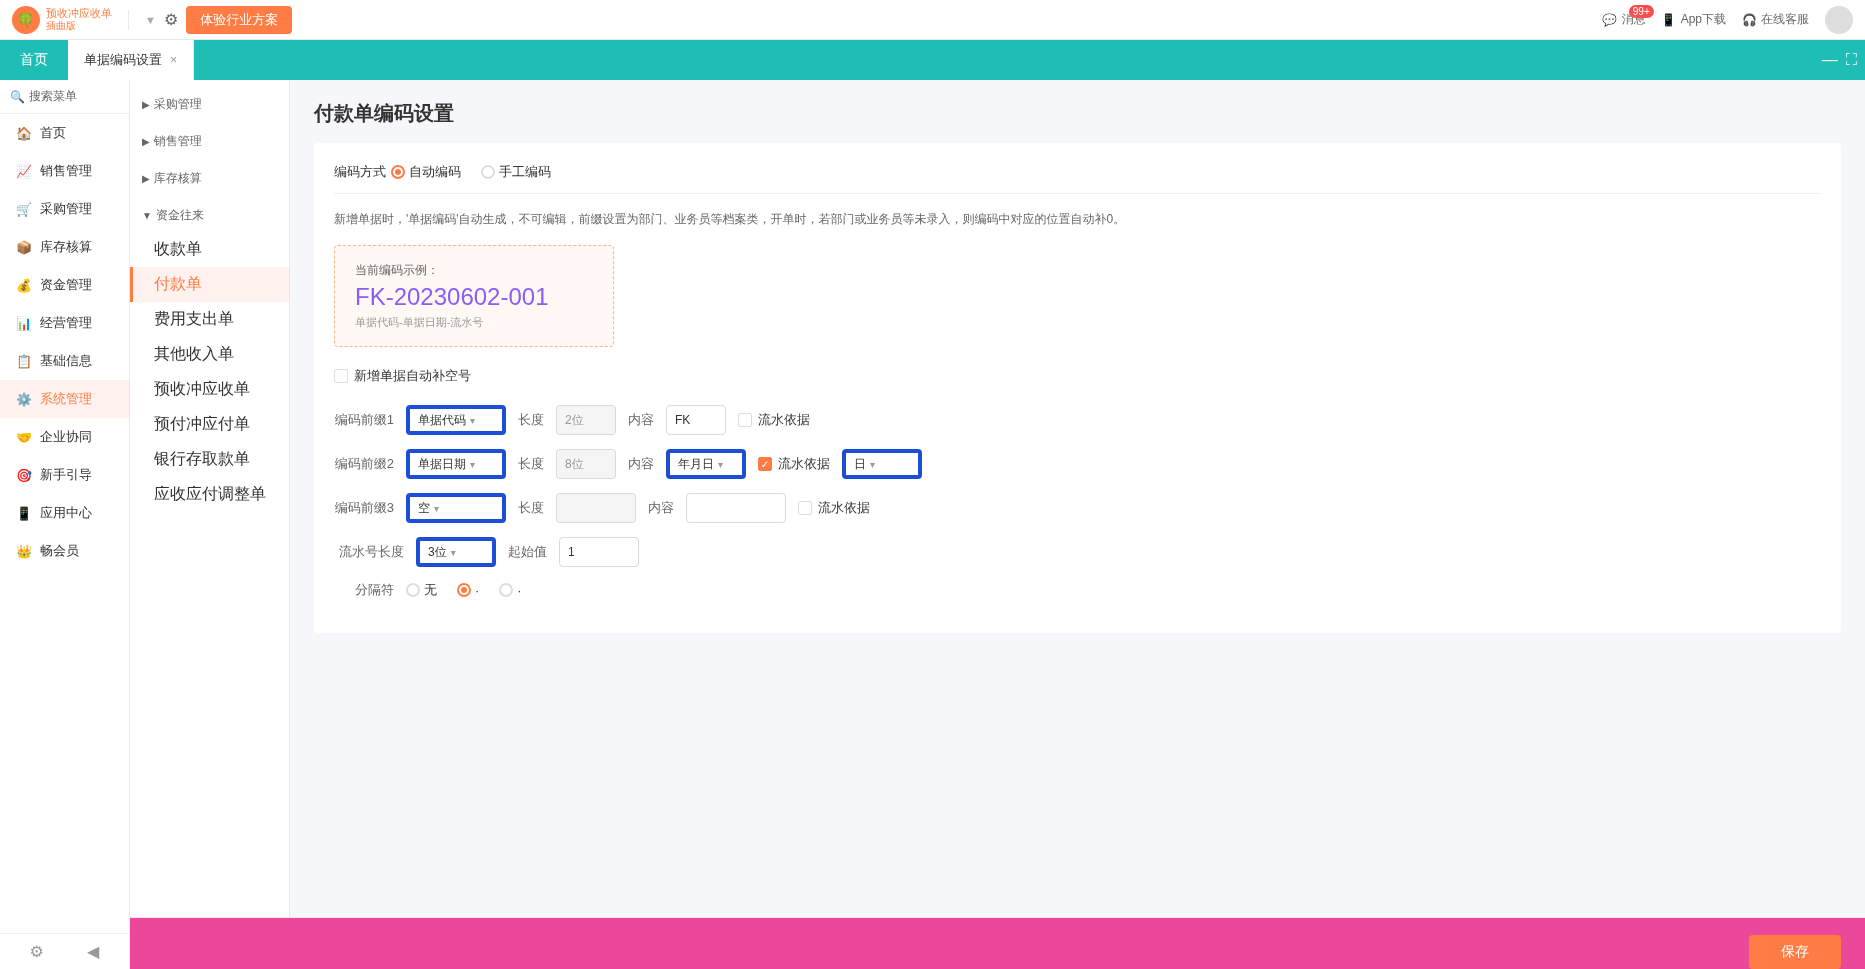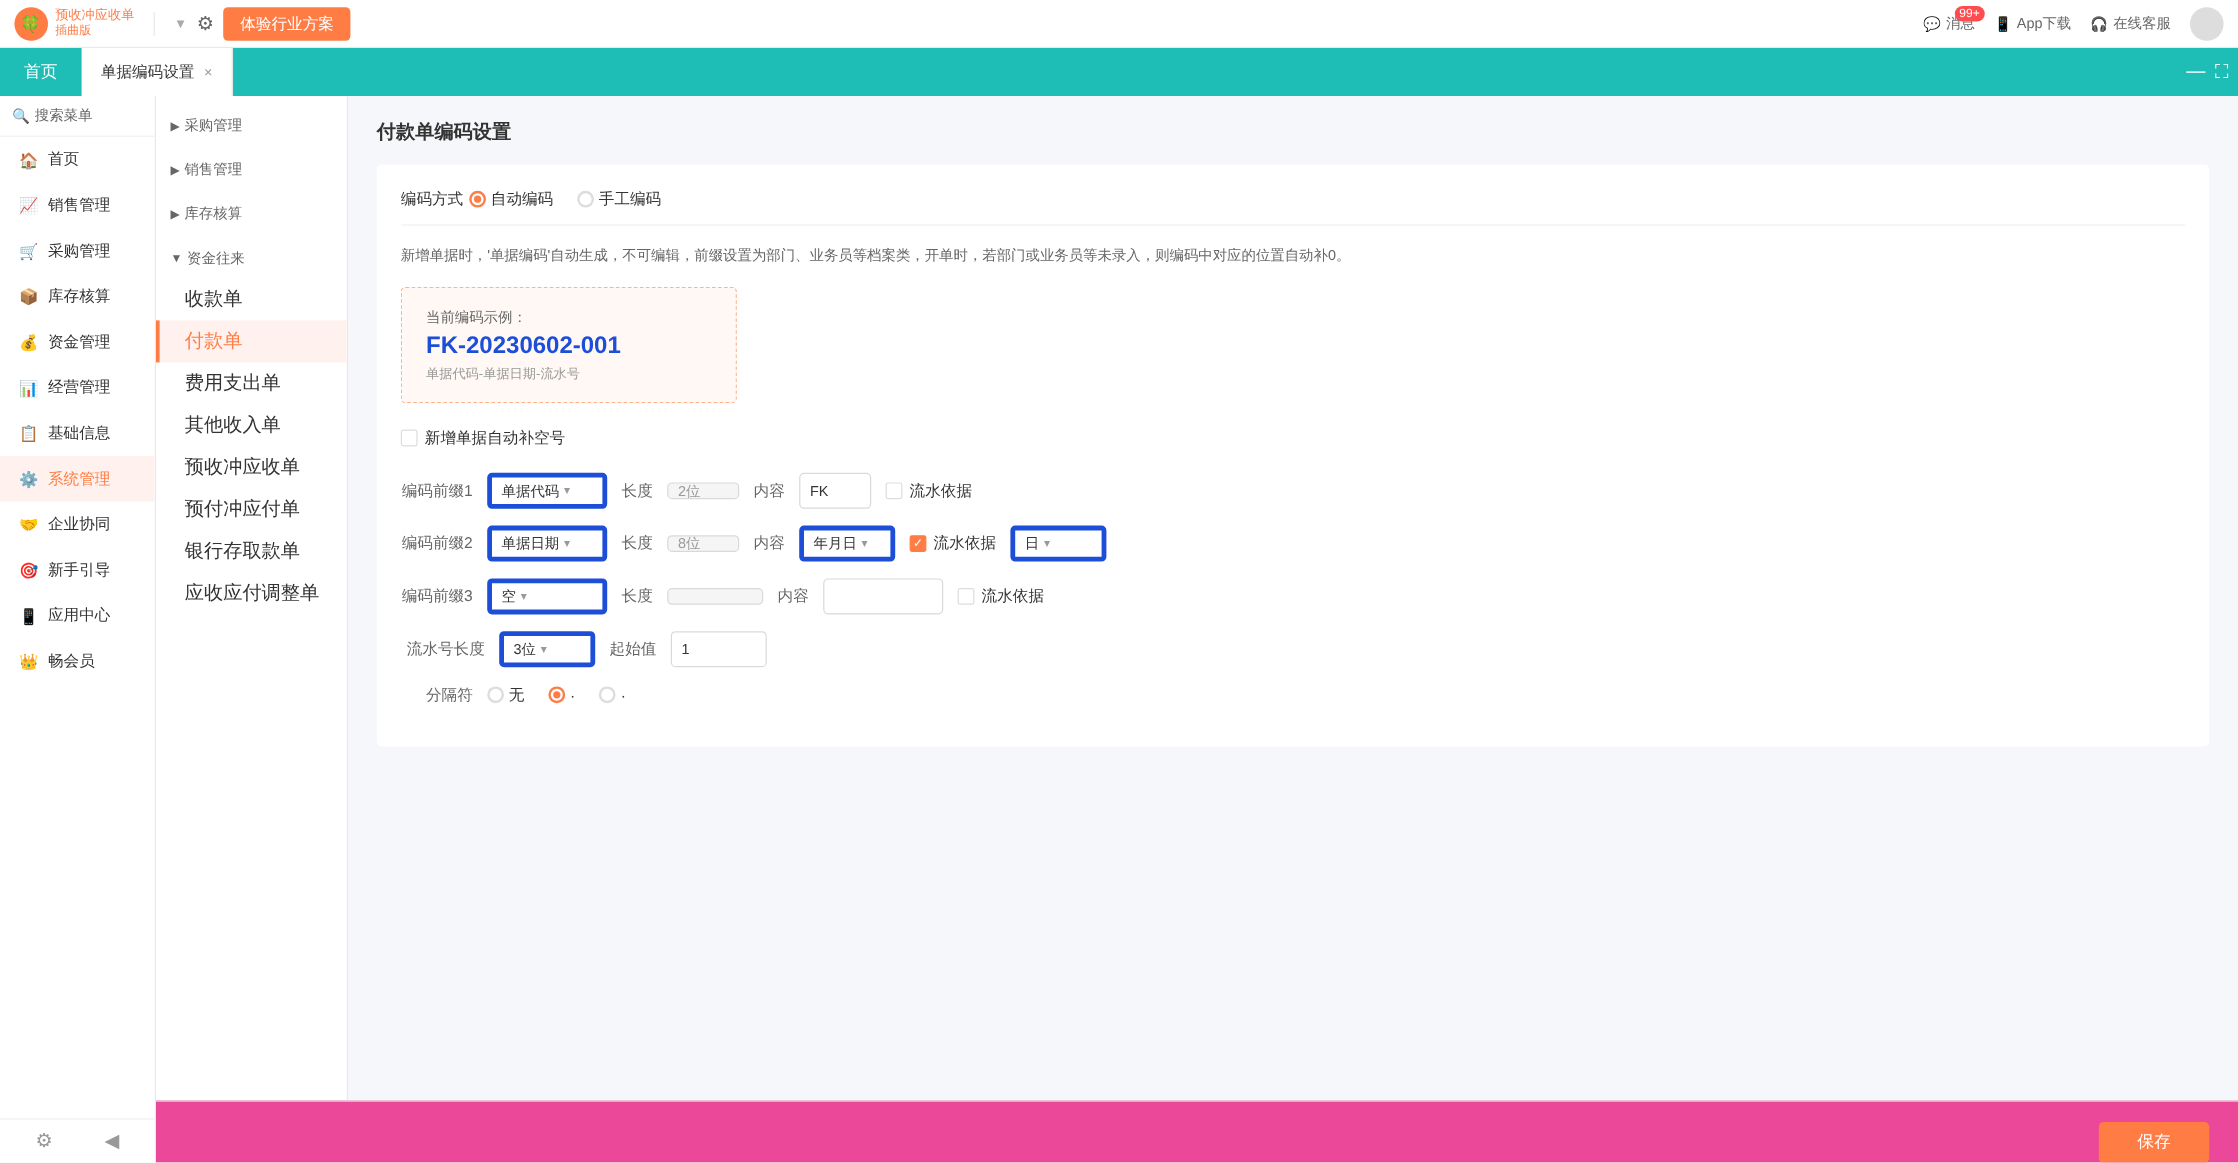--- a/index.html
+++ b/index.html
@@ -44,51 +44,51 @@
     
     .second-sidebar { width: 160px; background: #fff; border-right: 1px solid #e8e8e8; overflow-y: auto; flex-shrink: 0; padding: 8px 0; }
     .second-sidebar-group { margin-bottom: 4px; }
     .second-sidebar-header { padding: 8px 12px; color: #666; font-size: 12px; cursor: pointer; display: flex; align-items: center; gap: 4px; }
     .arrow { font-size: 10px; }
     .second-sidebar-item { padding: 7px 12px 7px 24px; color: #333; font-size: 16px; cursor: pointer; }
     .second-sidebar-item.active { background: #fff2ee; color: #ff7d45; border-left: 3px solid #ff7d45; padding-left: 21px; }
 
     
     .main-content { flex: 1; overflow-y: auto; padding: 20px 24px; background: #f5f7fa; }
-    .page-title { font-size: 16px; font-weight: bold; color: #333; margin-bottom: 16px; }
+    .page-title { font-size: 20px; font-weight: bold; color: #333; margin-bottom: 16px; }
 
     
     .form-card { background: white; border-radius: 4px; padding: 20px; }
     .encode-type-row { display: flex; align-items: flex-start; gap: 5px; margin-bottom: 16px; padding-bottom: 12px; border-bottom: 1px solid #f0f0f0; }
     .encode-type-label { color: #333; font-size: 13px; }
     .radio-group { display: flex; align-items: center; gap: 20px; }
     .radio-item { display: flex; align-items: center; gap: 4px; cursor: pointer; font-size: 13px; }
     .radio-circle { width: 14px; height: 14px; border-radius: 50%; border: 2px solid #ddd; display: flex; align-items: center; justify-content: center; }
     .radio-circle.checked { border-color: #ff7d45; }
     .radio-inner { width: 6px; height: 6px; background: #ff7d45; border-radius: 50%; }
 
     .hint-text { font-size: 12px; color: #666; margin-bottom: 16px; line-height: 1.6; }
 
     
     .code-preview { background: #fff8f5; border: 1.5px dashed #ffb38a; border-radius: 4px; padding: 16px 20px; margin-bottom: 20px; display: inline-block; min-width: 280px; }
     .code-preview-label { font-size: 12px; color: #666; margin-bottom: 4px; }
-    .code-preview-value { font-size: 20px; font-weight: bold; color: #1d4ed8; }
+    .code-preview-value { font-size: 24px; font-weight: normal; color: #8b5cf6; }
     .code-preview-sub { font-size: 11px; color: #999; margin-top: 4px; }
 
     .auto-fill-row { display: flex; align-items: center; gap: 6px; margin-bottom: 20px; font-size: 13px; }
     .checkbox-item { display: flex; align-items: center; gap: 6px; cursor: pointer; }
     .checkbox-box { width: 14px; height: 14px; border: 1px solid #ddd; border-radius: 2px; background: white; }
 
     
     .form-row { display: flex; align-items: center; gap: 12px; margin-bottom: 14px; flex-wrap: wrap; }
     .form-row-label { color: #666; font-size: 13px; width: 60px; text-align: right; flex-shrink: 0; }
     .form-select { height: 30px; border: 4px solid #1d4ed8; border-radius: 4px; padding: 0 8px; font-size: 12px; background: white; cursor: pointer; display: flex; align-items: center; gap: 4px; min-width: 80px; }
     .form-select-wide { min-width: 100px; }
     .form-select-medium { min-width: 80px; }
-    .form-input-static { height: 14px; border: 1px solid #d9d9d9; border-radius: 4px; padding: 0 8px; font-size: 12px; background: #f5f5f5; color: #999; display: flex; align-items: center; min-width: 60px; }
+    .form-input-static { height: 30px; border: 1px solid #d9d9d9; border-radius: 4px; padding: 0 8px; font-size: 12px; background: #f5f5f5; color: #999; display: flex; align-items: center; min-width: 60px; }
     .form-input { height: 30px; border: 1px solid #d9d9d9; border-radius: 4px; padding: 0 8px; font-size: 12px; background: white; display: flex; align-items: center; min-width: 60px; }
     .inline-label { color: #666; font-size: 13px; }
 
     .checkbox-checked { width: 14px; height: 14px; border: 1px solid #ff7d45; border-radius: 2px; background: #ff7d45; display: flex; align-items: center; justify-content: center; color: white; font-size: 10px; }
     .checkbox-unchecked { width: 14px; height: 14px; border: 1px solid #ddd; border-radius: 2px; background: white; }
 
     
     .bottom-bar { height: 52px; background: #ec4899; border-top: 1px solid #e8e8e8; display: flex; align-items: flex-end; justify-content: flex-end; padding: 0 24px; flex-shrink: 0; }
     .btn-save { background: #ff7d45; color: white; border: none; padding: 8px 32px; border-radius: 4px; cursor: pointer; font-size: 14px; }
 

